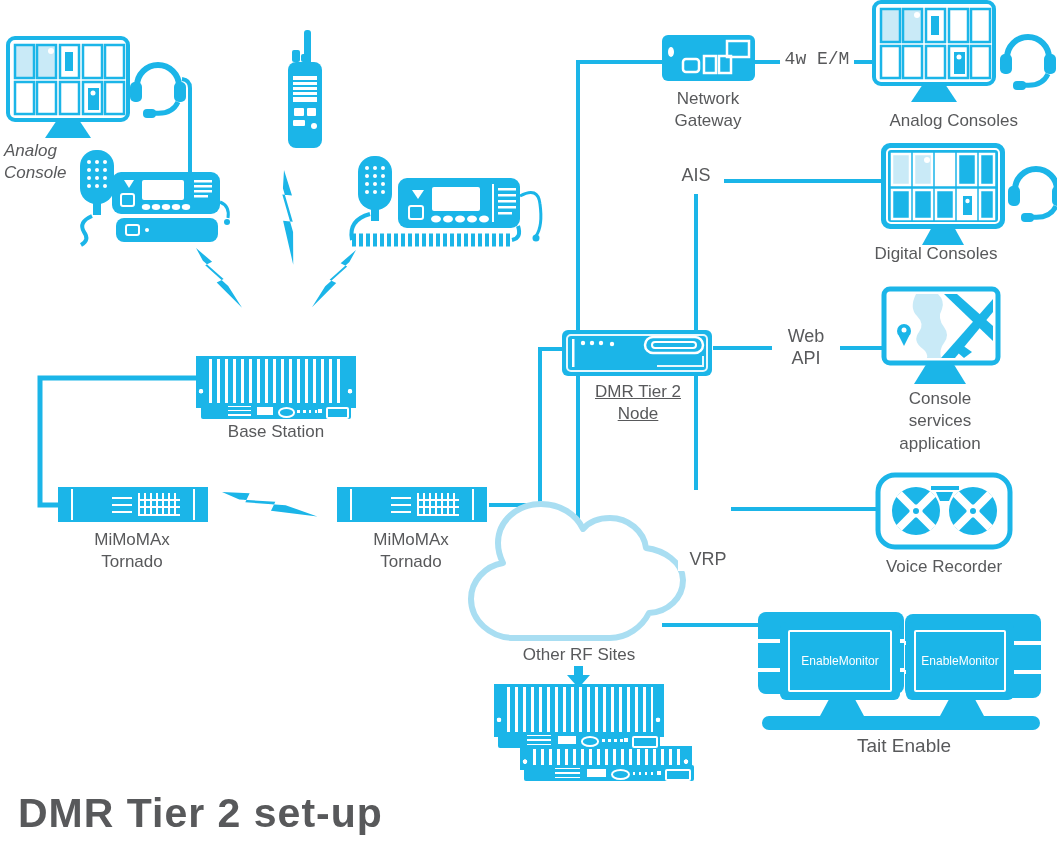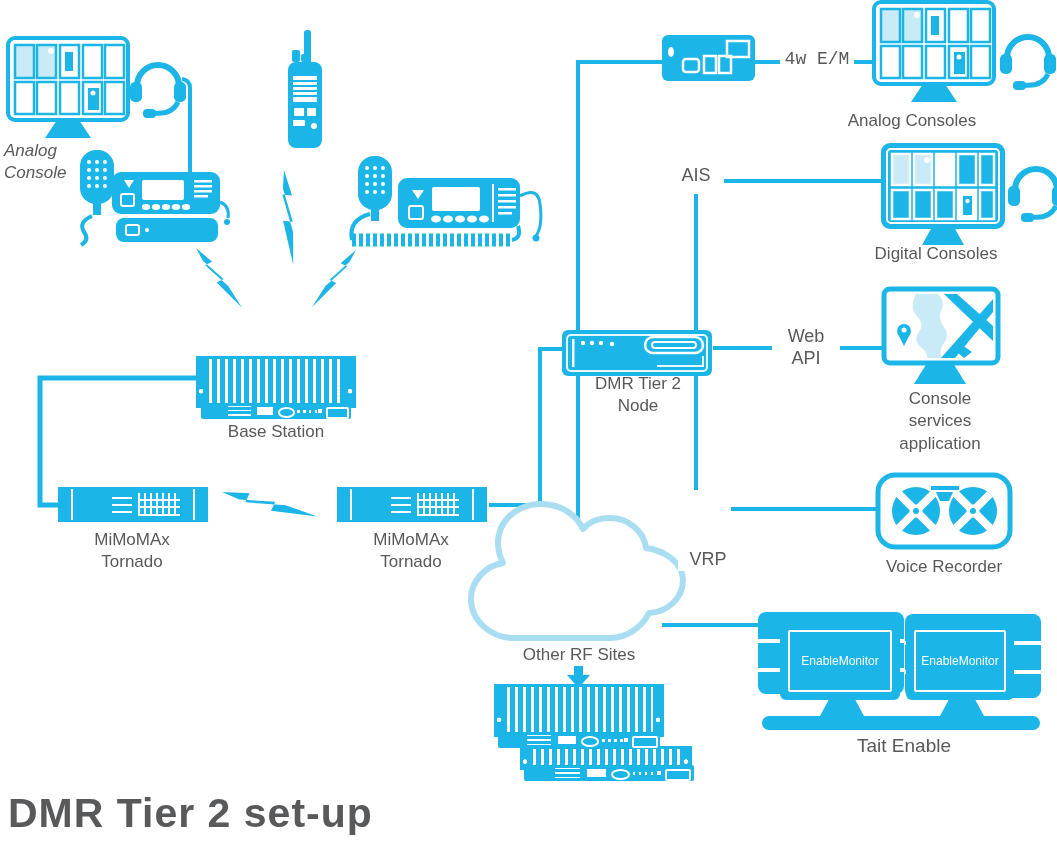--- a/index.html
+++ b/index.html
@@ -11,21 +11,21 @@
   html,body{margin:0;padding:0;background:#fff;}
   #canvas{position:relative;width:1057px;height:853px;background:#fff;overflow:hidden;
           font-family:"Liberation Sans",sans-serif;}
   #iconlayer{position:absolute;left:0;top:0;}
   .lbl{position:absolute;color:var(--text);font-size:17px;line-height:1.32;
        text-align:center;white-space:pre-line;}
   .lbl.left{text-align:left;}
   .linklbl{position:absolute;color:var(--text);font-size:18px;line-height:1.2;
        text-align:center;white-space:pre-line;background:#fff;padding:0 3px;}
   .title{position:absolute;color:var(--text);font-size:41px;font-weight:bold;
-       letter-spacing:1px;white-space:nowrap;}
+       letter-spacing:1px;white-space:nowrap;margin-left:10px;}
   
   .fins{position:absolute;background:repeating-linear-gradient(90deg,var(--accent) 0 5px,#fff 5px 8px);
         border-top:3px solid var(--accent);border-bottom:3px solid var(--accent);}
   .fins::before,.fins::after{content:"";position:absolute;top:0;bottom:0;width:11px;
         background:radial-gradient(circle at 5px 70%,#fff 2px,var(--accent) 2.6px);}
   .fins::before{left:0}.fins::after{right:0}
   .runit{position:absolute;background:var(--accent);border-radius:2px;}
   .runit i{position:absolute;display:block;}
   .u-lines{left:18%;top:20%;bottom:20%;width:15%;background:repeating-linear-gradient(0deg,#fff 0 1.5px,transparent 1.5px 4.5px);}
   .u-box{left:37%;top:22%;height:56%;width:11%;background:#fff;}
@@ -350,25 +350,27 @@
 <div class="tmon" style="left:780px;top:622px;width:120px;height:78px;">
   <div class="scr">EnableMonitor</div>
 </div>
 <div class="tmon" style="left:906px;top:622px;width:108px;height:78px;">
   <div class="scr">EnableMonitor</div>
 </div>
 <div class="desk" style="left:762px;top:716px;width:278px;height:14px;"></div>
 
 <div class="lbl left" style="left:4px;top:140px;width:90px;font-style:italic;">Analog
 Console</div>
+<div class="lbl" style="left:652px;top:88px;width:112px;">Network
+Gateway</div>
 <div class="linklbl" style="left:780px;top:49px;width:68px;font-family:Liberation Mono, monospace;">4w E/M</div>
-<div class="lbl" style="left:832px;top:110px;width:160px;">Analog Consoles</div>
+<div class="lbl" style="left:858px;top:110px;width:160px;text-align:right;">Analog Consoles</div>
 <div class="linklbl" style="left:668px;top:165px;width:50px;">AIS</div>
 <div class="lbl" style="left:855px;top:243px;width:162px;">Digital Consoles</div>
-<div class="lbl" style="left:570px;top:373px;width:136px;">DMR Tier 2
+<div class="lbl" style="left:570px;top:381px;width:136px;text-decoration:underline;">DMR Tier 2
 Node</div>
 <div class="linklbl" style="left:772px;top:326px;width:62px;">Web
 API</div>
 <div class="lbl" style="left:870px;top:388px;width:140px;">Console
 services
 application</div>
 <div class="linklbl" style="left:678px;top:513px;width:54px;margin-top:36px;">VRP</div>
 <div class="lbl" style="left:868px;top:556px;width:152px;">Voice Recorder</div>
 <div class="lbl" style="left:196px;top:421px;width:160px;">Base Station</div>
 <div class="lbl" style="left:56px;top:529px;width:152px;">MiMoMAx

